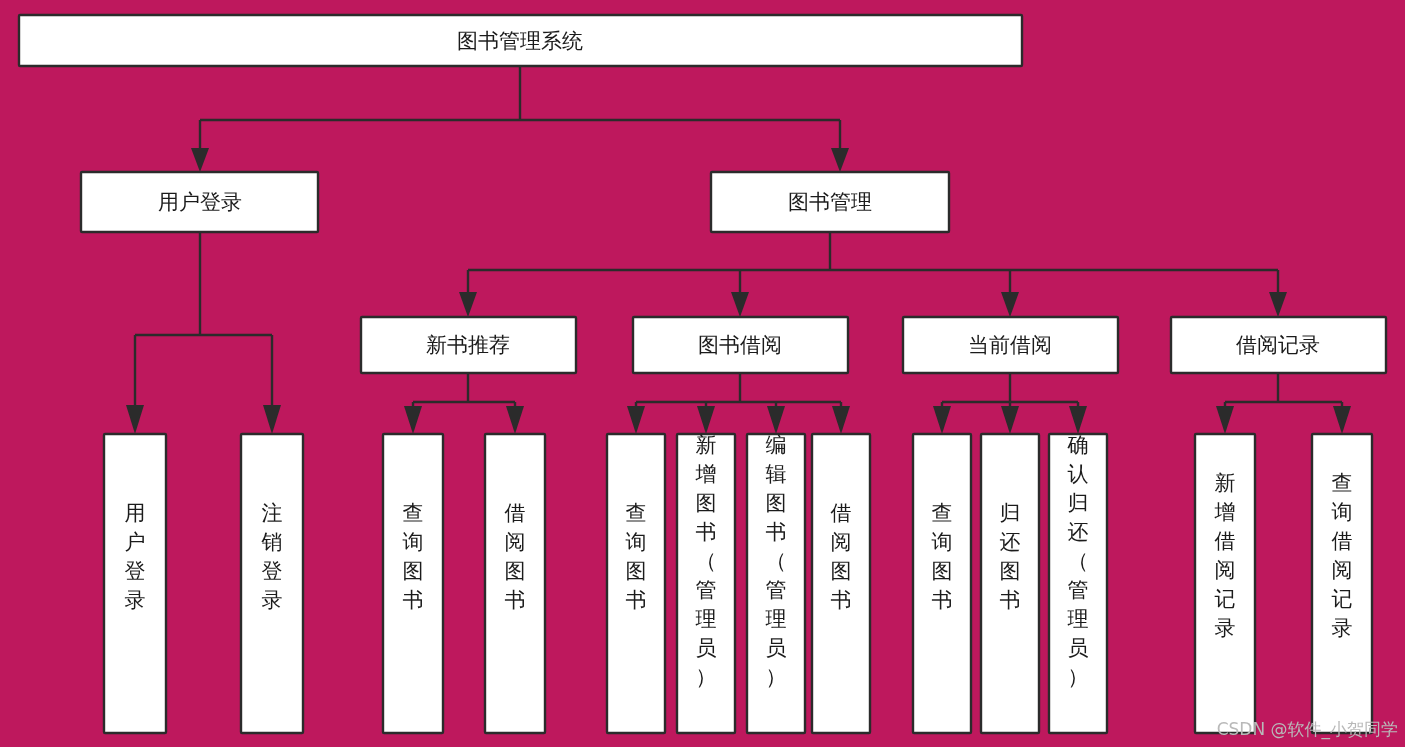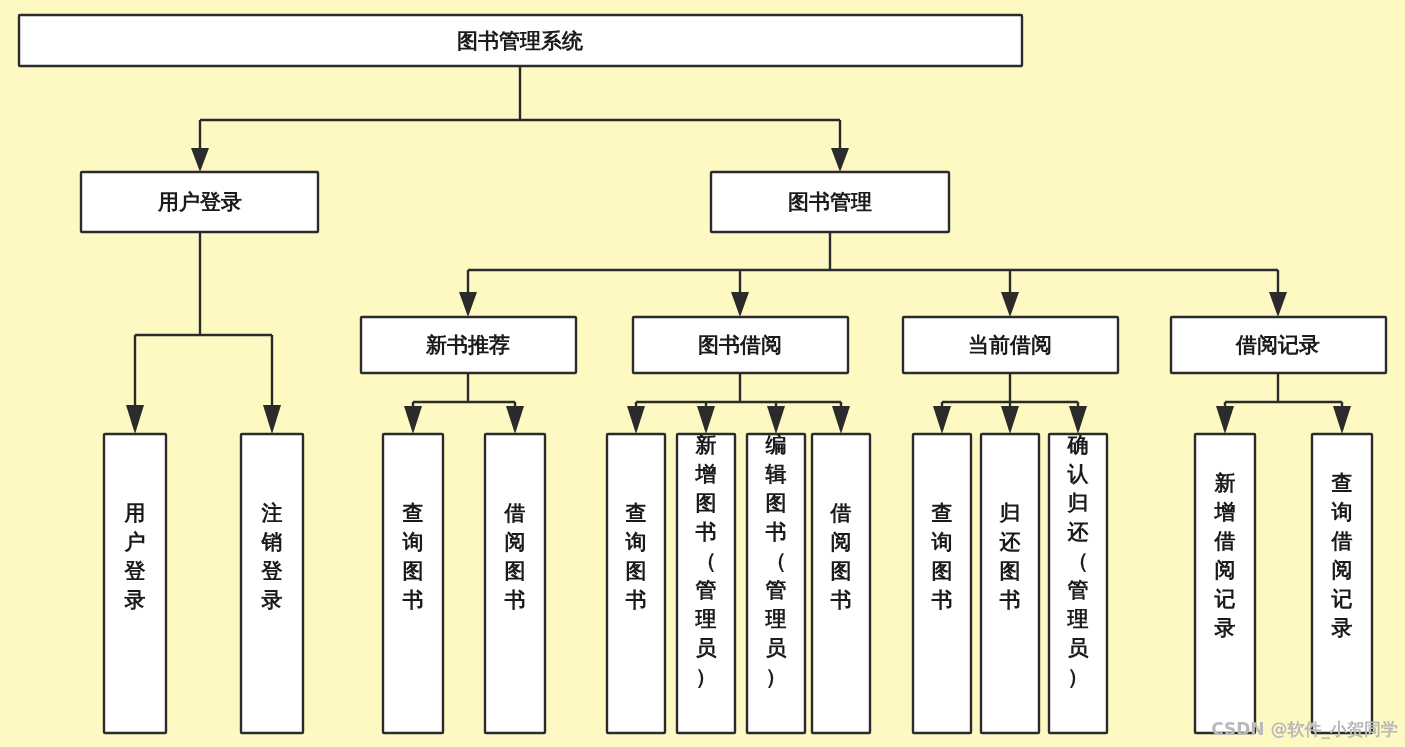--- a/index.html
+++ b/index.html
@@ -10,22 +10,21 @@
   body {
     width: 1405px;
     height: 747px;
     font-family: "DejaVu Sans", "Liberation Sans", sans-serif;
     overflow: hidden;
   }
   #diagram-root {
     position: relative;
     width: 1405px;
     height: 747px;
-    background: #fef9c3;
-    font-weight: bold;
+    background: #be185d;
   }
   svg.diagram-svg {
     position: absolute;
     top: 0;
     left: 0;
     width: 1405px;
     height: 747px;
     display: block;
   }
   .node-box {

